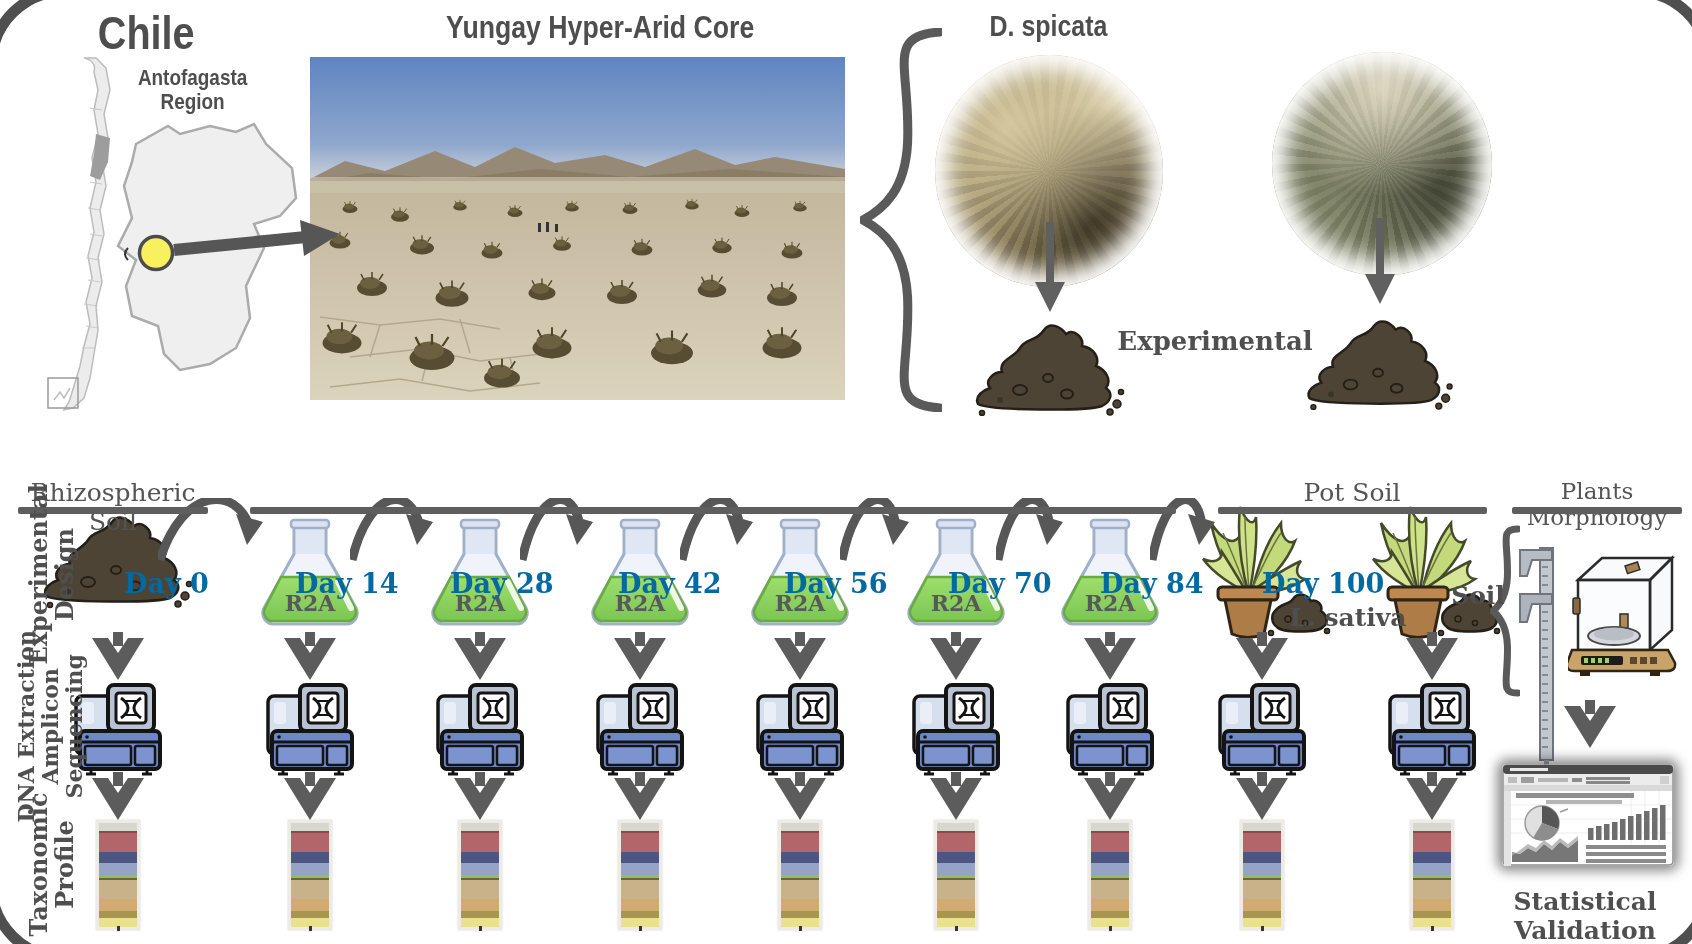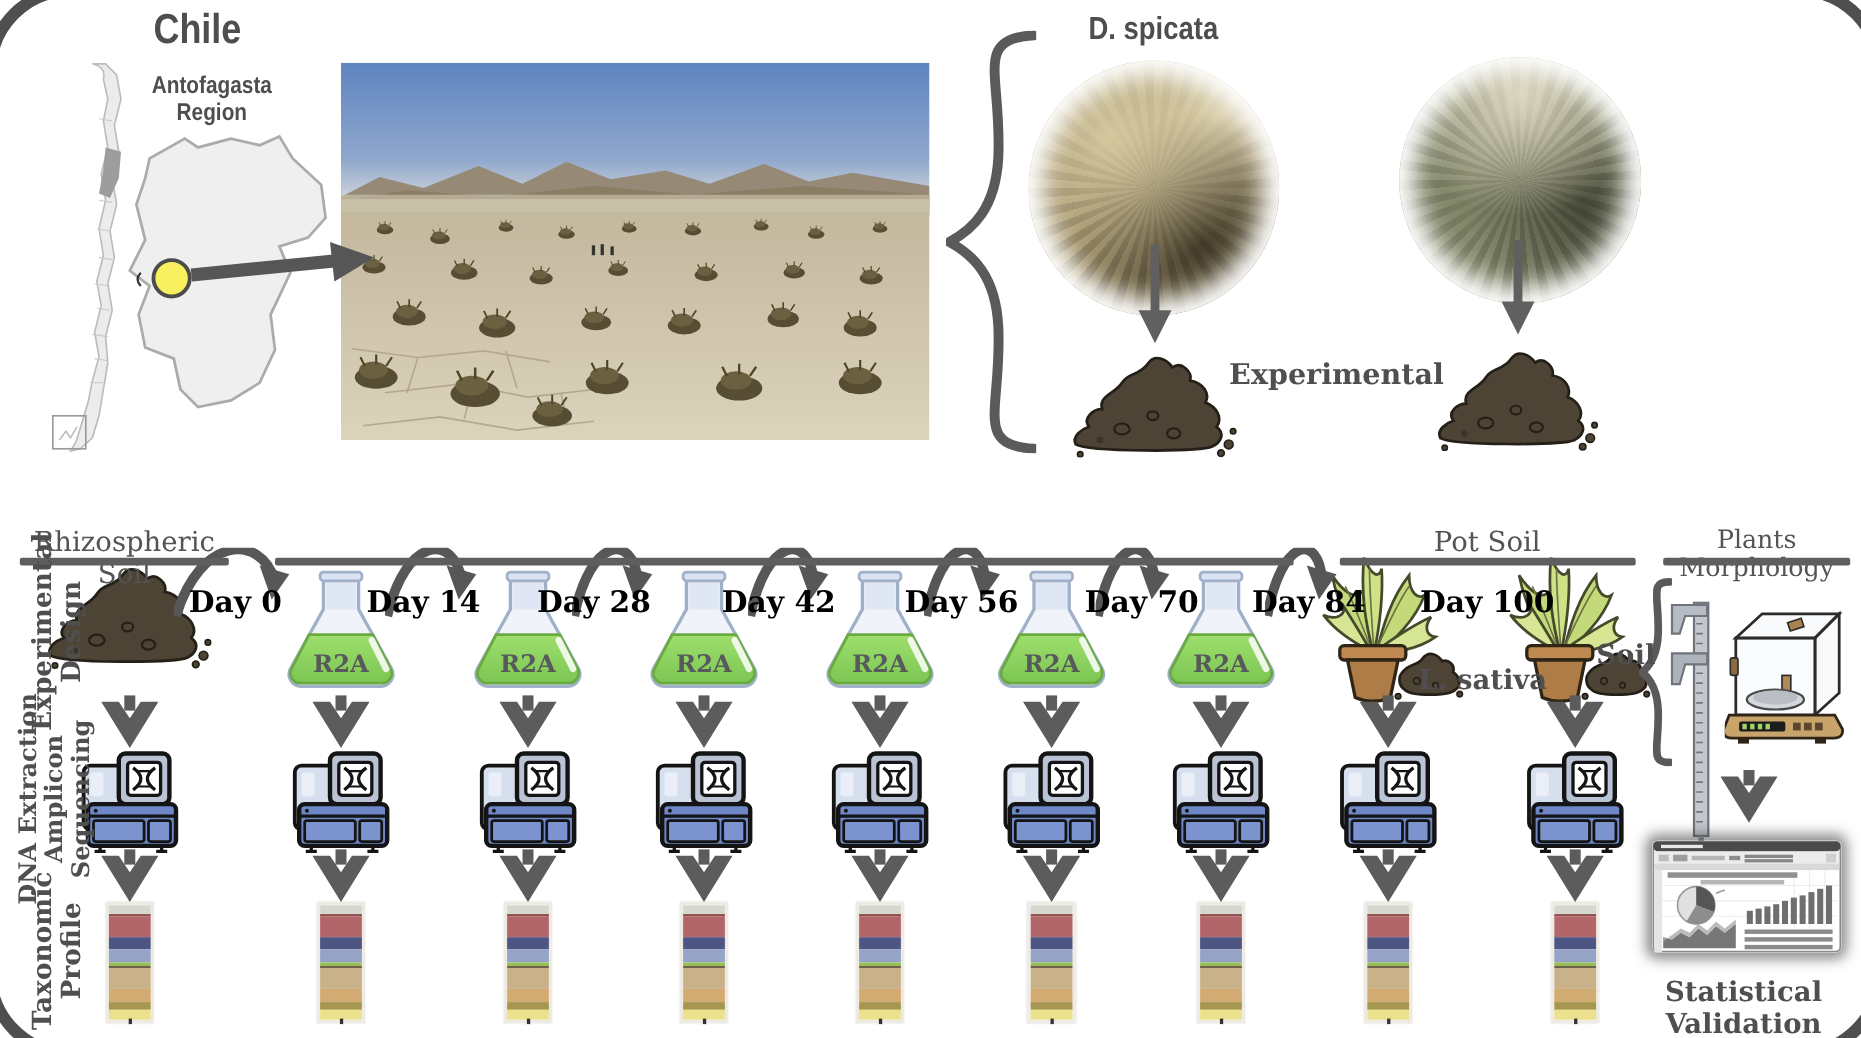--- a/index.html
+++ b/index.html
@@ -8,41 +8,42 @@
   .abs{position:absolute;}
   .frame{position:absolute;left:-14px;top:-14px;width:1706px;height:955px;
          border:11px solid #4f4f4f;border-radius:78px;pointer-events:none;}
   .cond{font-family:"Liberation Sans","DejaVu Sans",sans-serif;font-weight:bold;color:#4e4e4e;}
   .cond>span{display:inline-block;transform:scaleX(.86);transform-origin:center;}
   .serifb{font-weight:bold;color:#4f4f4f;}
   .hdr{position:absolute;top:478px;text-align:center;font-size:25px;font-weight:normal;color:#545454;}
   .rule{position:absolute;top:507px;height:7px;background:#5e5e5e;border-radius:2px;}
   .vlabel{position:absolute;transform:rotate(-90deg);transform-origin:center;text-align:center;
           font-weight:bold;color:#4f4f4f;line-height:1.1;}
-  .daylbl{position:absolute;top:532px;width:180px;margin-left:-90px;text-align:center;
-          font-size:27px;font-weight:bold;color:#000000;}
+  .daylbl{position:absolute;top:568px;width:180px;margin-left:-90px;
+          font-size:27px;font-weight:bold;color:#0369a1;}
   .bar{position:absolute;width:38px;height:104px;border:3px solid #edebe4;background:#fff;
        display:flex;flex-direction:column;box-shadow:0 0 2px rgba(0,0,0,.18);}
   .bar>div{width:100%;}
   .circlephoto{position:absolute;border-radius:50%;box-shadow:inset 0 0 22px 14px #fff;}
   .photo{position:absolute;box-shadow:inset 0 0 22px 14px #fff;}
   .statpanel{position:absolute;border-radius:5px;box-shadow:0 0 12px 5px rgba(45,45,45,.55);}
   .ctext{text-align:center;}
 </style>
 </head>
 <body>
 
 <div class="stage">
 
-  <div class="abs cond" style="left:66px;top:6px;width:160px;font-size:38px;text-align:right"><span>Chile</span></div>
+  <div class="abs cond" style="left:66px;top:6px;width:160px;font-size:46px;text-align:center"><span>Chile</span></div>
 
   <div class="abs cond" style="left:113px;top:66px;width:160px;font-size:22px;text-align:center;line-height:1.08">
     <span><span>Antofagasta</span><br><span>Region</span></span>
   </div>
 
+  <div class="abs cond" style="left:400px;top:10px;width:400px;font-size:31px;text-align:center"><span>Yungay Hyper-Arid Core</span></div>
 
   <div class="abs cond" style="left:948px;top:10px;width:200px;font-size:29px;text-align:center"><span>D. spicata</span></div>
 
 
   <div class="abs serifb ctext" style="left:1115px;top:324px;width:200px;font-size:26px;line-height:1.35">
     <div>Experimental</div>
   </div>
 
   <div class="circlephoto" style="left:935px;top:55px;width:228px;height:232px;
        background:

